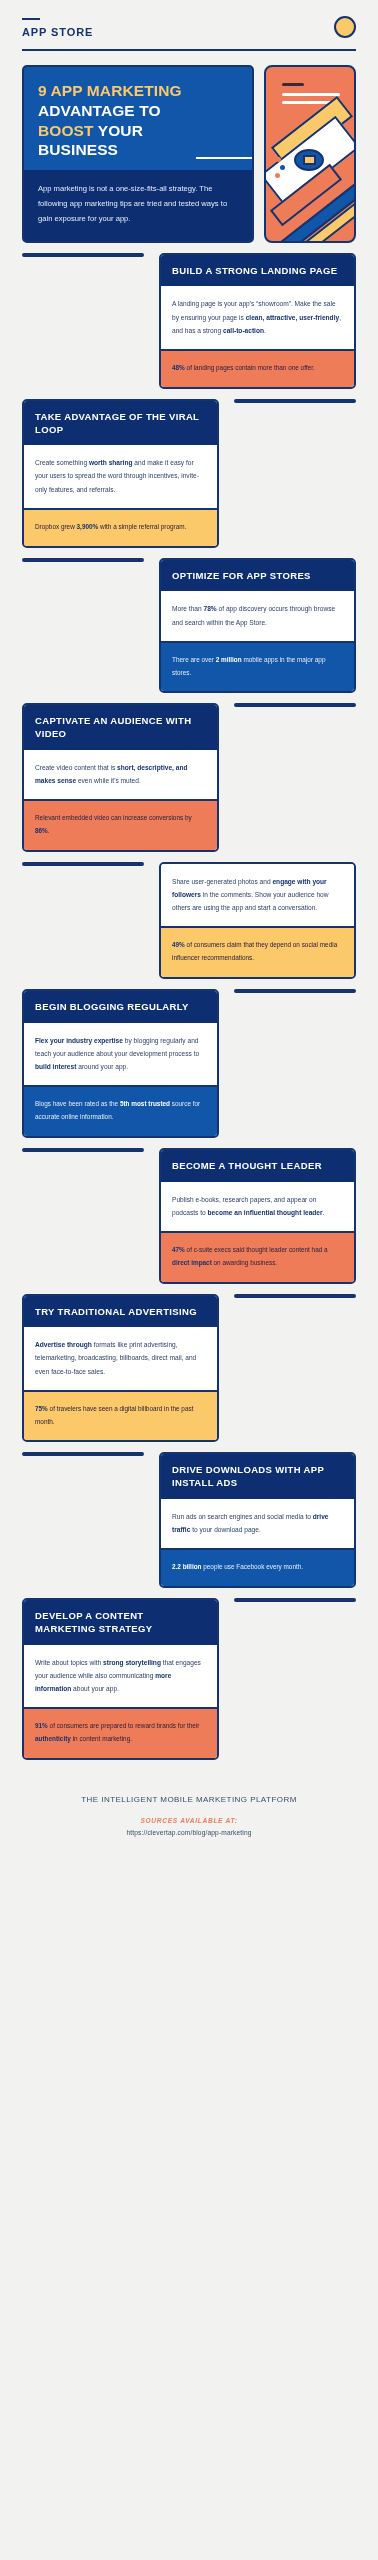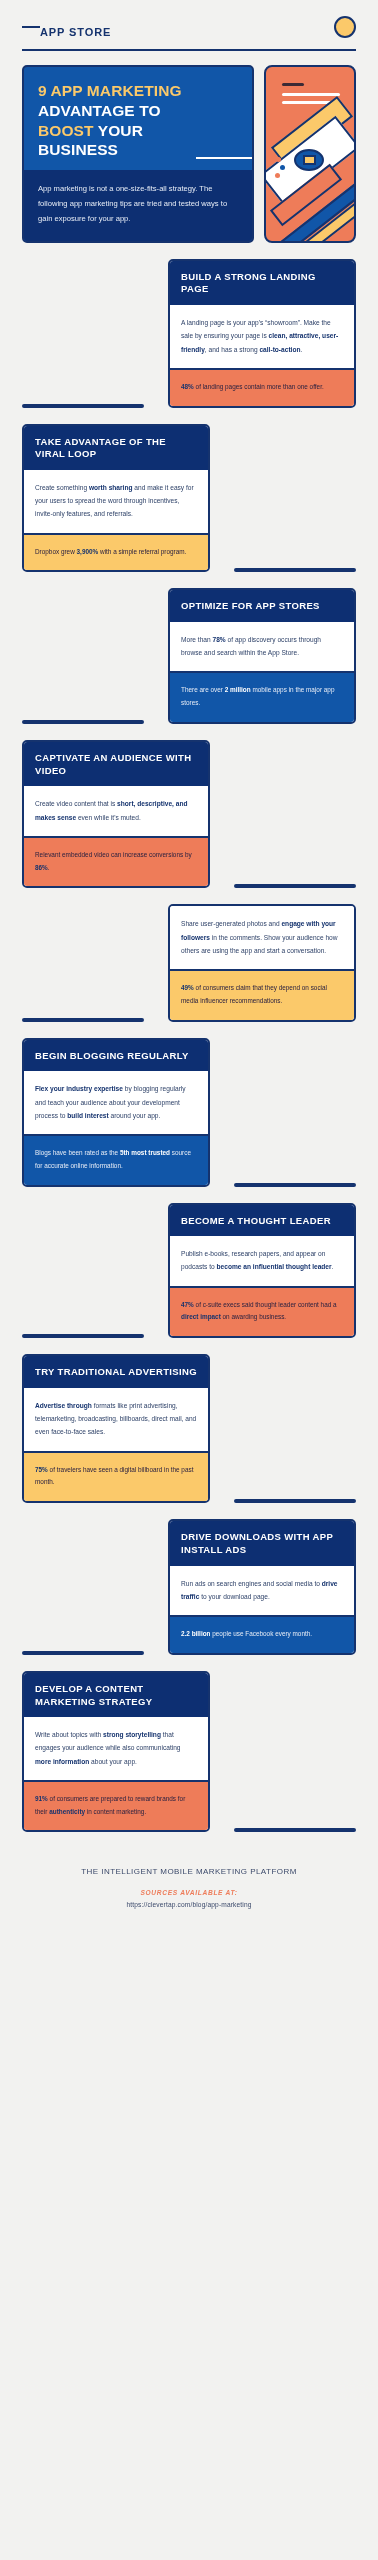--- a/index.html
+++ b/index.html
@@ -10,21 +10,21 @@
   }
   body { width: 378px; position: relative; overflow-x: hidden; }
 
   
   .topbar {
     padding: 16px 22px 8px 22px;
     display: flex;
     align-items: flex-end;
     justify-content: space-between;
   }
-  .topbar-left { display: flex; flex-direction: row; gap: 0; }
+  .topbar-left { display: flex; flex-direction: column; gap: 6px; }
   .tick { width: 18px; height: 2px; background: #15336e; }
   .app-store-label {
     font-size: 11px;
     letter-spacing: 0.9px;
     font-weight: 700;
     color: #15336e;
   }
   .circle-badge {
     width: 22px; height: 22px;
     border-radius: 50%;
@@ -85,24 +85,24 @@
     background: #fbc96a; border: 2px solid #15336e;
     transform: rotate(-38deg);
   }
   .hero-art .slabw { position: absolute; background: #fff; border: 2px solid #15336e; transform: rotate(-38deg); }
   .hero-art .slabb { position: absolute; background: #1156a8; border: 2px solid #15336e; transform: rotate(-38deg); }
   .hero-art .slabo { position: absolute; background: #ee7c59; border: 2px solid #15336e; transform: rotate(-38deg); }
   .hero-art .dot { position: absolute; border-radius: 50%; }
 
   
   .section {
-    padding: 16px 22px 0 22px;
+    padding: 10px 22px 0 22px;
     display: flex;
-    gap: 24px;
-    align-items: flex-end;
+    gap: 15px;
+    align-items: flex-start;
   }
   .section.rev { flex-direction: row-reverse; }
   .panel {
     flex: 1 1 0;
     min-width: 0;
     border: 2.5px solid #15336e;
     border-radius: 5px;
     overflow: hidden;
     background: #fff;
     display: flex;

